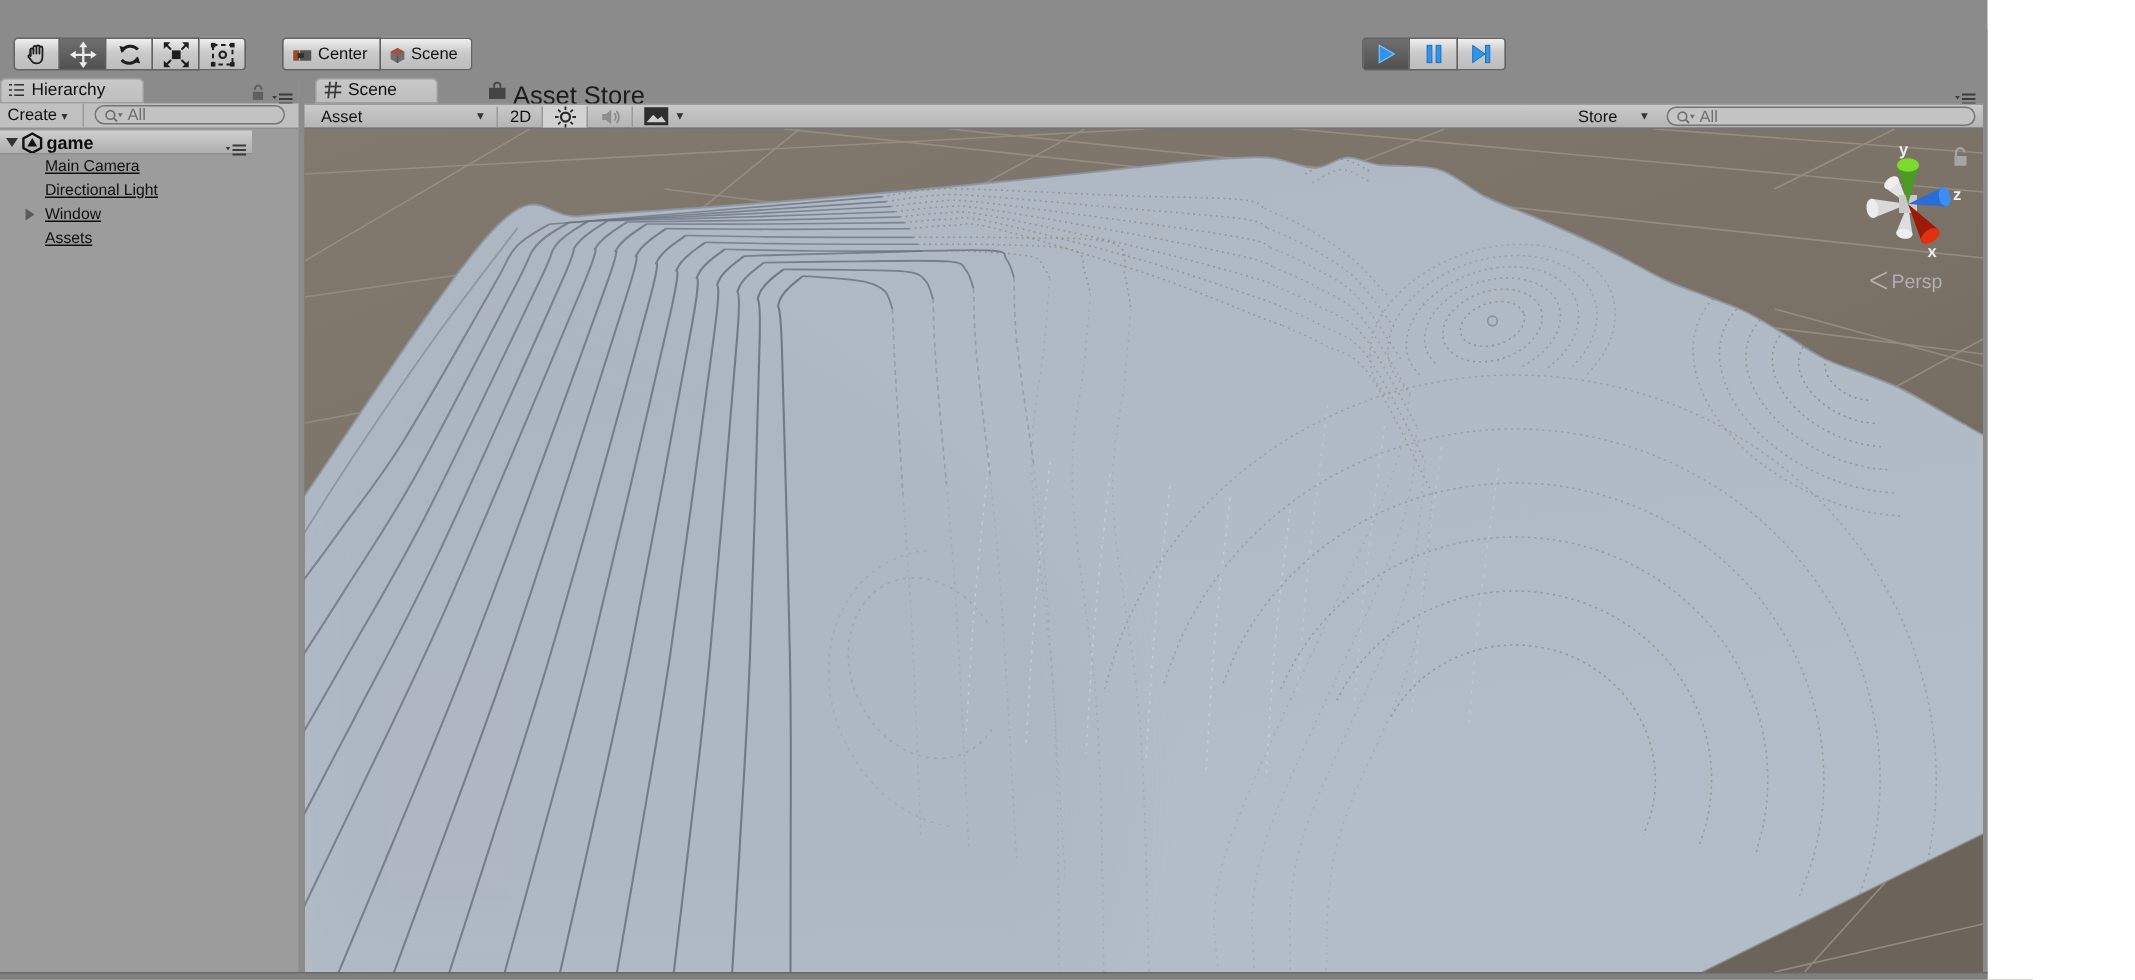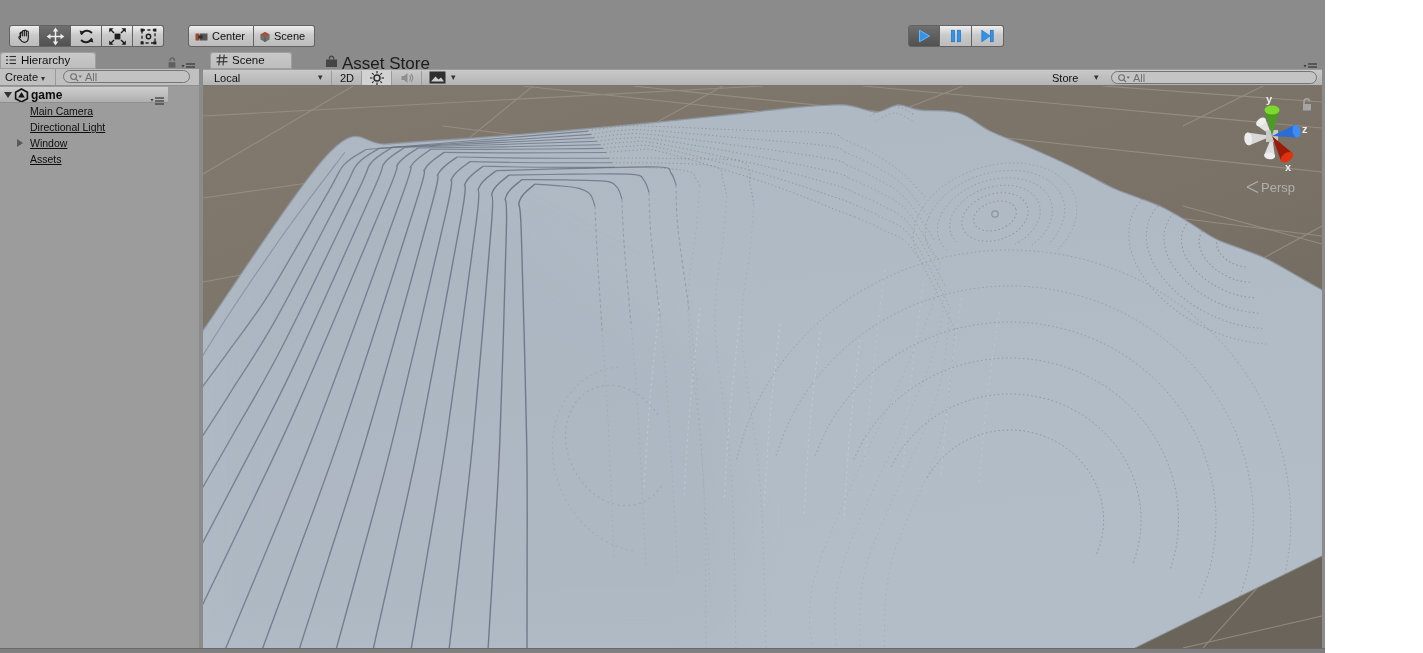--- a/index.html
+++ b/index.html
@@ -198,21 +198,21 @@
       <span class="icx" style="right:4px;top:5px"><svg width="15" height="8" viewBox="0 0 15 8">
             <path d="M0.5 2 l3-0 -1.5 2.4 Z" fill="#3c3c3c"></path>
             <g stroke="#3c3c3c" stroke-width="1.3">
               <line x1="5" y1="1" x2="14" y2="1"></line>
               <line x1="5" y1="4" x2="14" y2="4"></line>
               <line x1="5" y1="7" x2="14" y2="7"></line>
             </g>
           </svg></span>
     </div>
     <div id="scenebar">
-      <span style="position:absolute;left:11px;top:2px">Local</span>
+      <span style="position:absolute;left:11px;top:2px">Asset</span>
       <span style="position:absolute;left:115px;top:2px;font-size:9px;color:#333">▾</span>
       <div class="sep" style="left:128px"></div>
       <span style="position:absolute;left:137px;top:2px">2D</span>
       <div class="sep" style="left:158px"></div>
       <div style="position:absolute;left:159px;top:0;width:29px;height:15px;background:#d2d2d2"></div>
       <span class="icx" style="left:166px;top:0"><svg width="16" height="16" viewBox="0 0 16 16">
             <circle cx="8" cy="8" r="3" fill="none" stroke="#2c2c2c" stroke-width="1.5"></circle>
             <g stroke="#2c2c2c" stroke-width="1.2">
               <line x1="8" y1="1" x2="8" y2="3.4"></line>
               <line x1="8" y1="12.6" x2="8" y2="15"></line>

